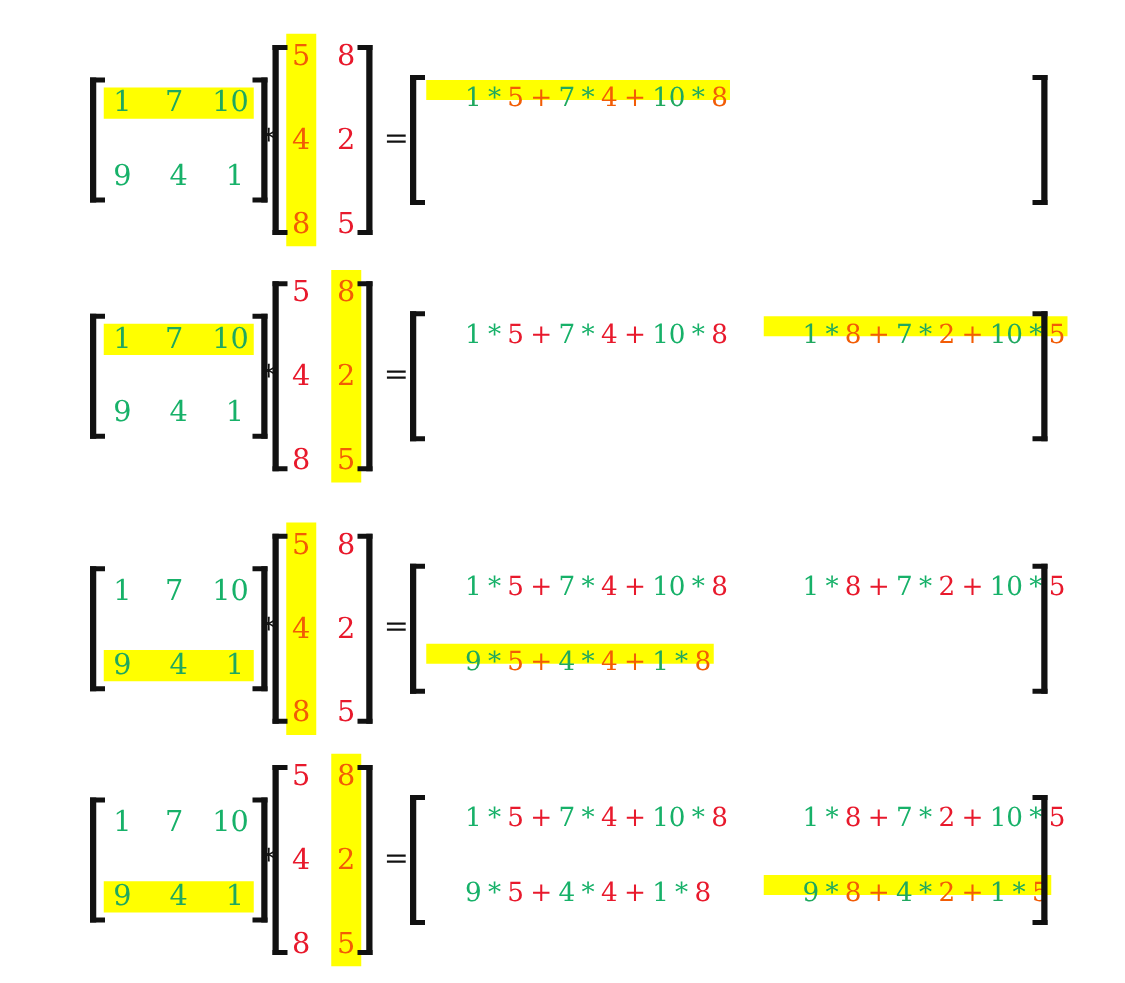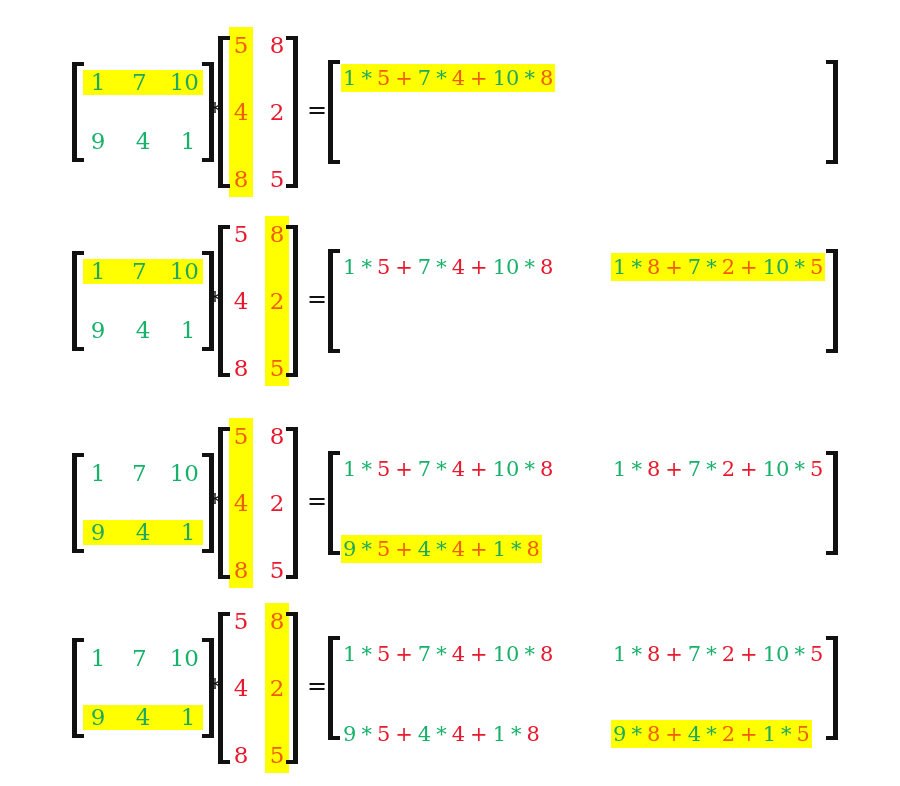--- a/index.html
+++ b/index.html
@@ -124,28 +124,29 @@
   }
 
   
   .mat-c {
     width: 510px;
     height: 104px;
     padding: 0 10px;
   }
   .mat-c .cline {
     position: absolute;
-    height: 28px;
+    height: 16px;
     line-height: 28px;
     font-size: 21px;
     white-space: nowrap;
     z-index: 3;
+    padding-left: 29px;
   }
   .mat-c .cline.rr0 { top: 4px; }
-  .mat-c .cline.rr1 { top: 84px; }
+  .mat-c .cline.rr1 { top: 64px; }
   .mat-c .cline.cc0 { left: 13px; }
   .mat-c .cline.cc1 { left: 283px; }
   .mat-c .cline .pad { padding: 1px 2px; }
 
   .sp { display: inline-block; width: 5px; }
 </style>
 </head>
 <body>
 
 <div id="stage">

